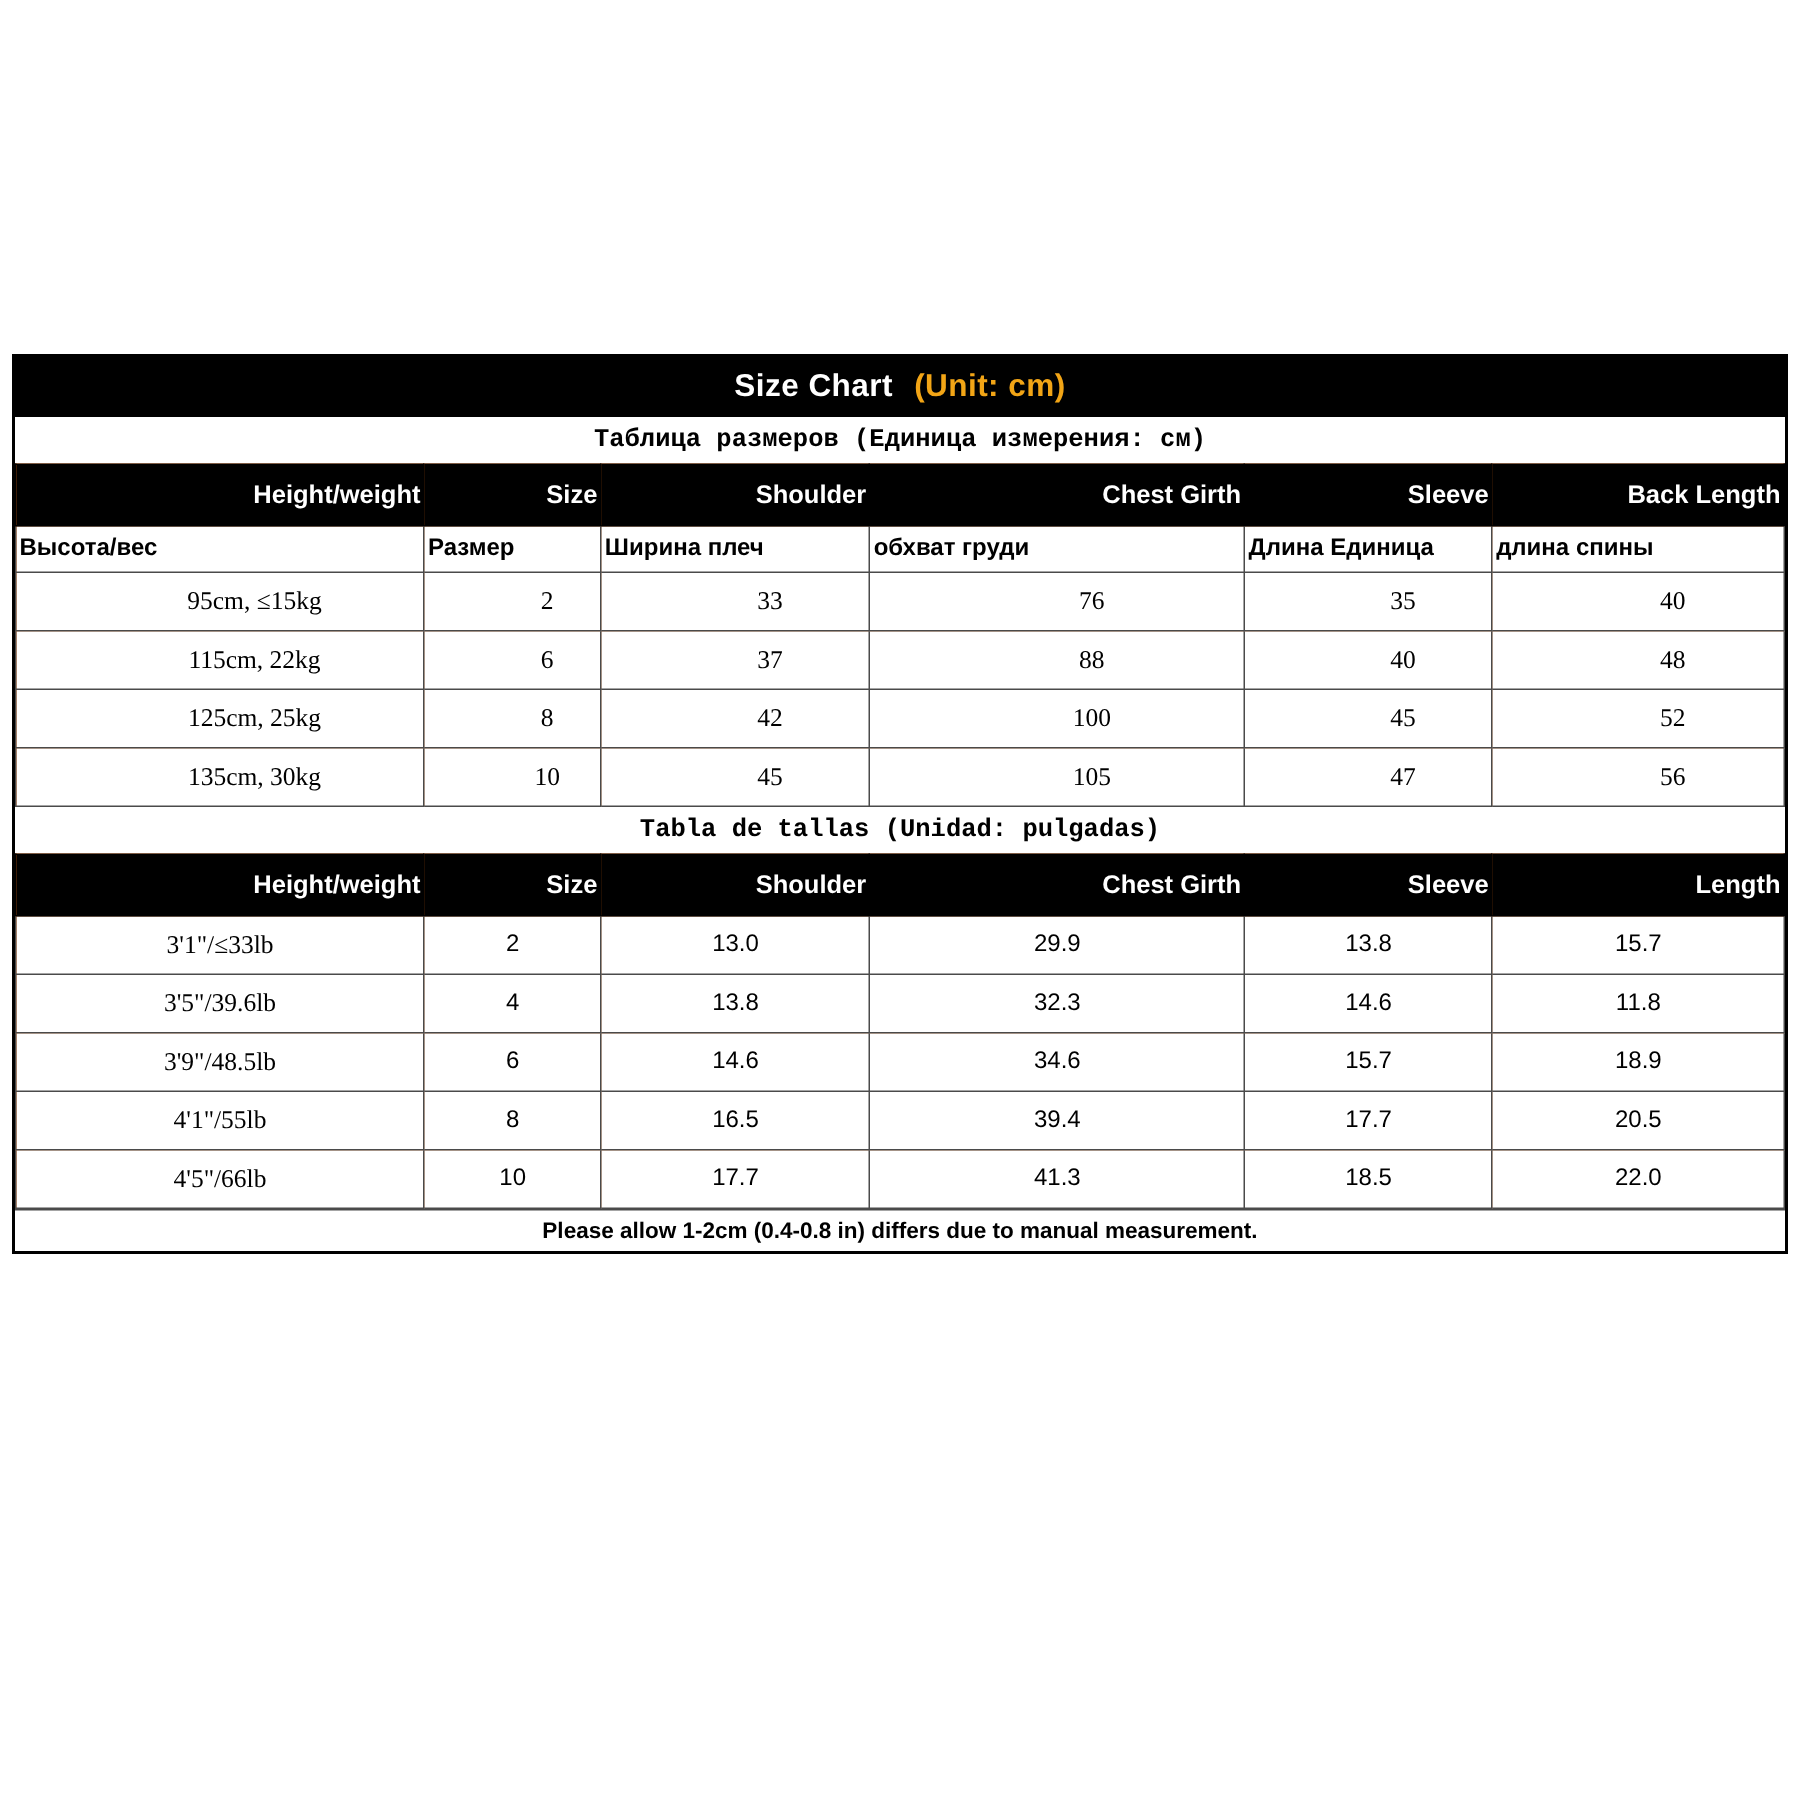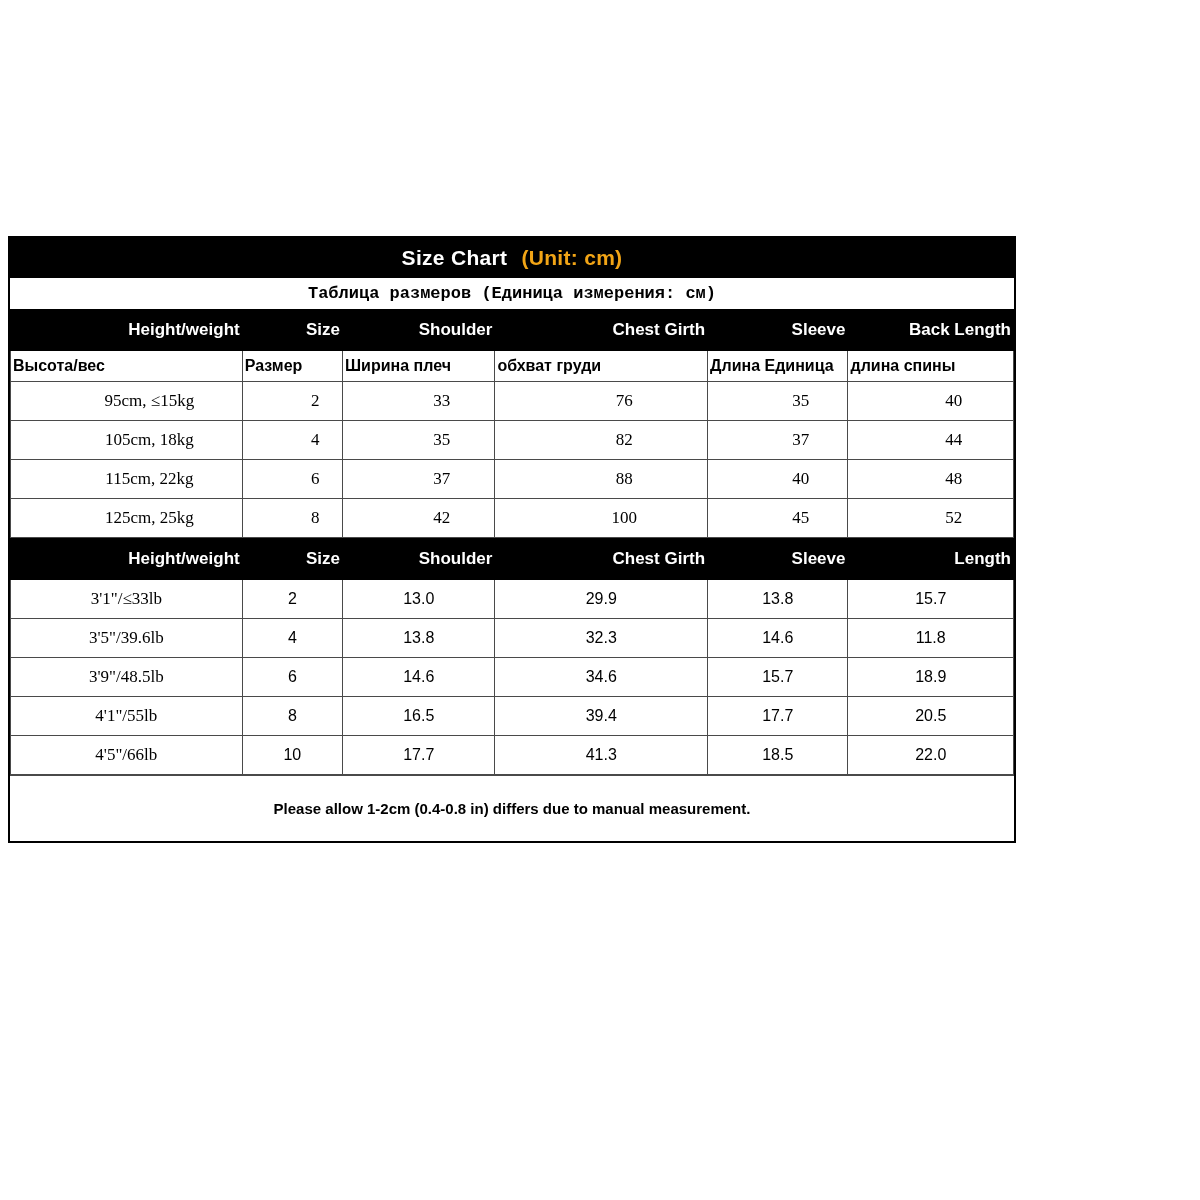--- a/index.html
+++ b/index.html
@@ -7,21 +7,21 @@
     width: 1200px;
     height: 1200px;
     background: #ffffff;
     font-family: "Liberation Sans", sans-serif;
     color: #000;
   }
   .sheet {
     position: absolute;
     left: 8px;
     top: 236px;
-    width: 1008px;
+    width: 1184px;
     border: 2px solid #000;
     background: #f97316;
   }
   .title-bar {
     background: #000;
     color: #fff;
     text-align: center;
     font-weight: bold;
     font-size: 21px;
     padding: 8px 0;
@@ -76,21 +76,21 @@
   }
   .table-cm tbody td { font-family: "Liberation Serif", serif; font-size: 17px; padding-left: 48px; }
   .table-inch tbody td { font-family: "Liberation Sans", sans-serif; }
   .table-cm tbody td:first-child,
   .table-inch tbody td:first-child { font-family: "Liberation Serif", serif; font-size: 17px; }
   .footer-note {
     border-top: 1px solid #4a4a4a;
     text-align: center;
     font-weight: bold;
     font-size: 15px;
-    padding: 24px 0;
+    padding: 5px 0;
     background: #fff;
   }
 </style>
 </head>
 <body>
 
 <div class="sheet">
 
   <section>
     <div class="title-bar">
@@ -128,48 +128,49 @@
       <tbody>
           <tr>
             <td>95cm, ≤15kg</td>
             <td>2</td>
             <td>33</td>
             <td>76</td>
             <td>35</td>
             <td>40</td>
           </tr>
           <tr>
-            <td>105cm, 18kg</td>
-            <td>4</td>
-            <td>35</td>
-            <td>82</td>
-            <td>37</td>
-            <td>44</td>
-          </tr>
-          <tr>
             <td>115cm, 22kg</td>
             <td>6</td>
             <td>37</td>
             <td>88</td>
             <td>40</td>
             <td>48</td>
           </tr>
           <tr>
             <td>125cm, 25kg</td>
             <td>8</td>
             <td>42</td>
             <td>100</td>
             <td>45</td>
             <td>52</td>
           </tr>
+          <tr>
+            <td>135cm, 30kg</td>
+            <td>10</td>
+            <td>45</td>
+            <td>105</td>
+            <td>47</td>
+            <td>56</td>
+          </tr>
         </tbody>
     </table>
   </section>
 
   <section>
+    <div class="subtitle">Tabla de tallas (Unidad: pulgadas)</div>
     <table class="table-inch">
       <colgroup>
         <col class="c1">
           <col class="c2">
           <col class="c3">
           <col class="c4">
           <col class="c5">
           <col class="c6">
       </colgroup>
       <thead>

